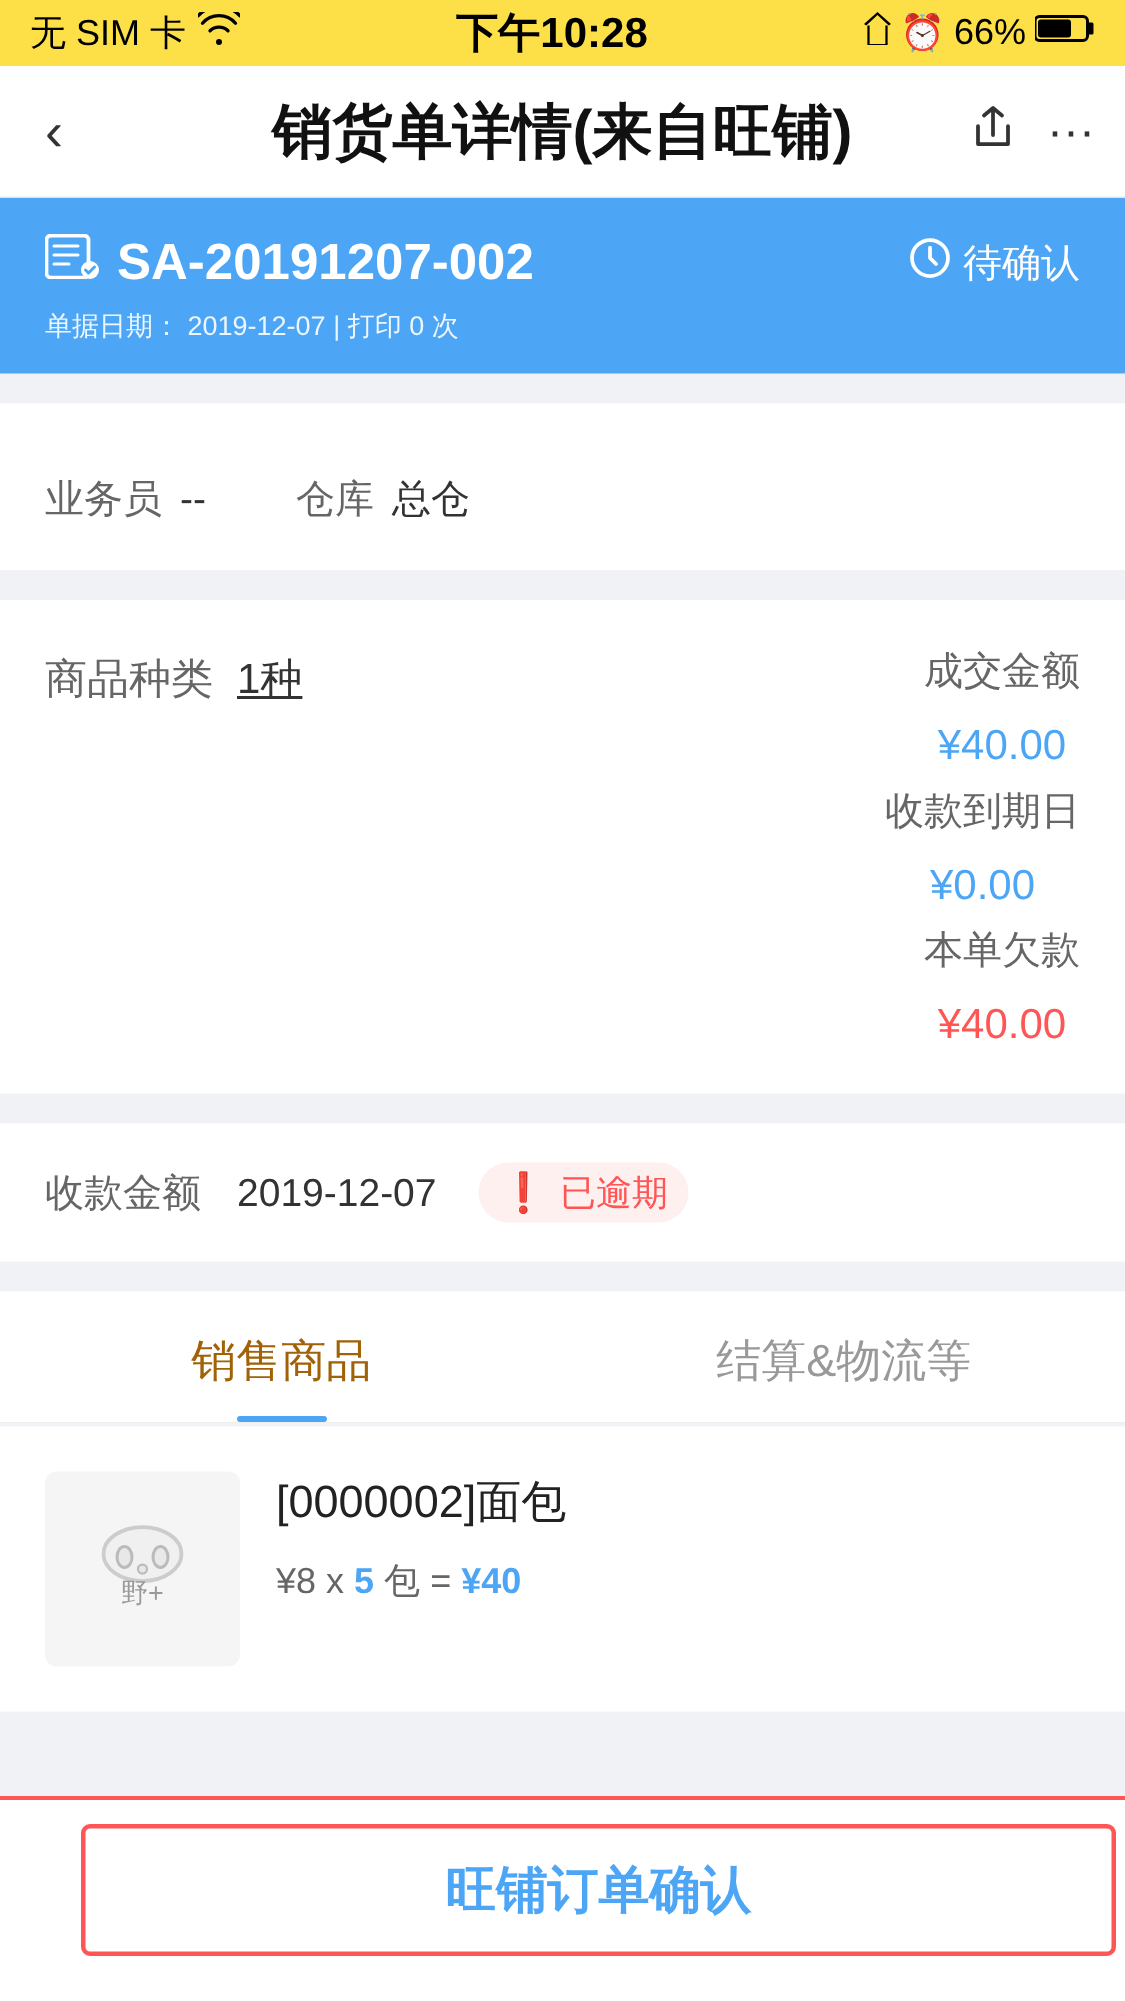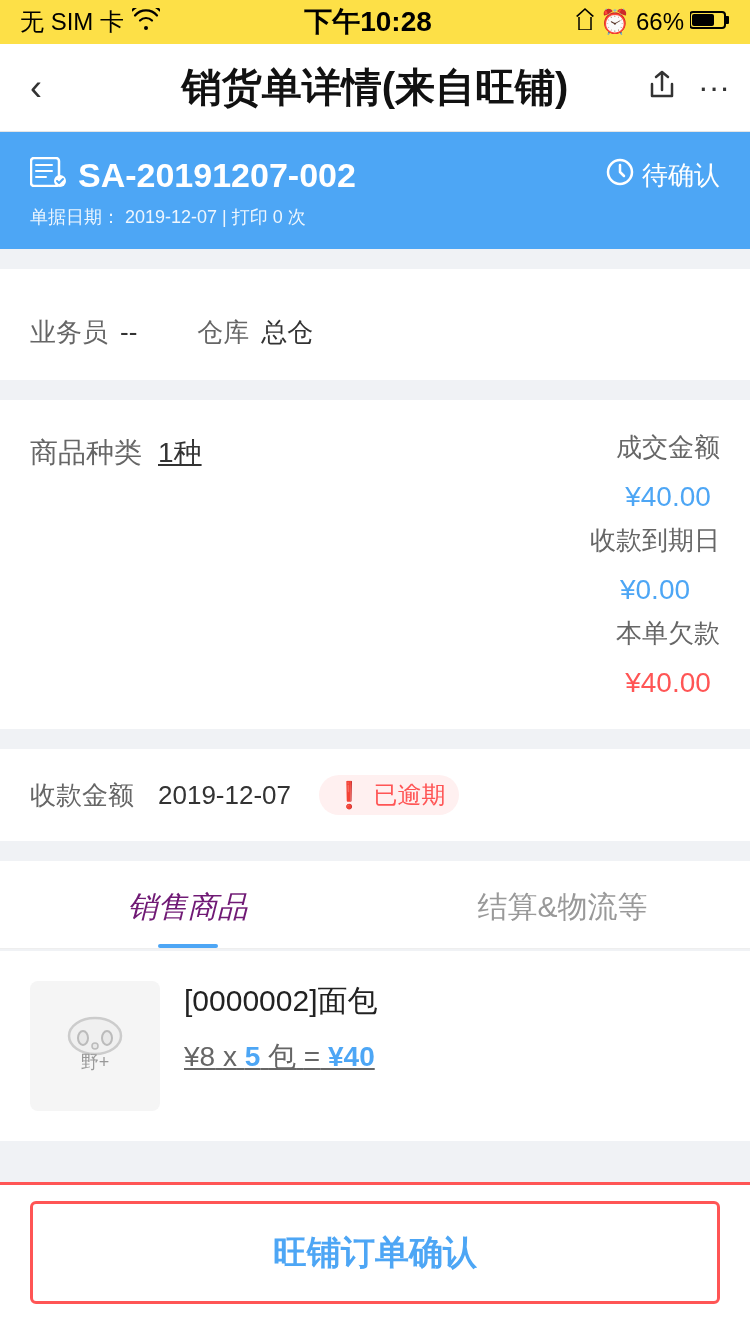--- a/index.html
+++ b/index.html
@@ -215,22 +215,21 @@
     .tab {
       flex: 1;
       text-align: center;
       padding: 26px 0 20px;
       font-size: 30px;
       cursor: pointer;
       color: #999;
       position: relative;
     }
     .tab.active {
-      color: #701a75;
-      font-style: italic;
+      color: #a16207;
     }
     .tab.active::after {
       content: '';
       position: absolute;
       bottom: 0;
       left: 50%;
       transform: translateX(-50%);
       width: 60px;
       height: 4px;
       background: #4da6f5;
@@ -261,23 +260,22 @@
       color: #aaa;
     }
     .product-info { flex: 1; }
     .product-name {
       font-size: 30px;
       color: #222;
       margin-bottom: 16px;
       font-weight: 500;
     }
     .product-price {
-      font-size: 28px;
+      font-size: 24px;
       color: #666;
-      text-decoration: underline;
     }
     .product-price .qty { color: #4da6f5; font-weight: 600; }
     .product-price .total { color: #4da6f5; font-weight: 700; }
 
     
     .bottom-spacer {
       height: 160px;
     }
 
     
@@ -285,31 +283,32 @@
       position: fixed;
       bottom: 0;
       left: 0;
       width: 750px;
       background: #fff;
       padding: 16px 30px 30px;
       border-top: 3px solid #f55;
     }
     .confirm-btn {
       width: 100%;
-      height: 103px;
+      height: 88px;
       border: 3px solid #f55;
       background: #fff;
       color: #4da6f5;
       font-size: 34px;
       font-weight: 600;
       border-radius: 6px;
       cursor: pointer;
       display: flex;
       align-items: center;
       justify-content: center;
+      margin-left: 24px;
     }
   </style>
 </head>
 <body>
 
 <div class="status-bar">
   <div class="status-left">
     <span>无 SIM 卡</span>
     <span>
       <svg width="28" height="22" viewBox="0 0 28 22" fill="none">

